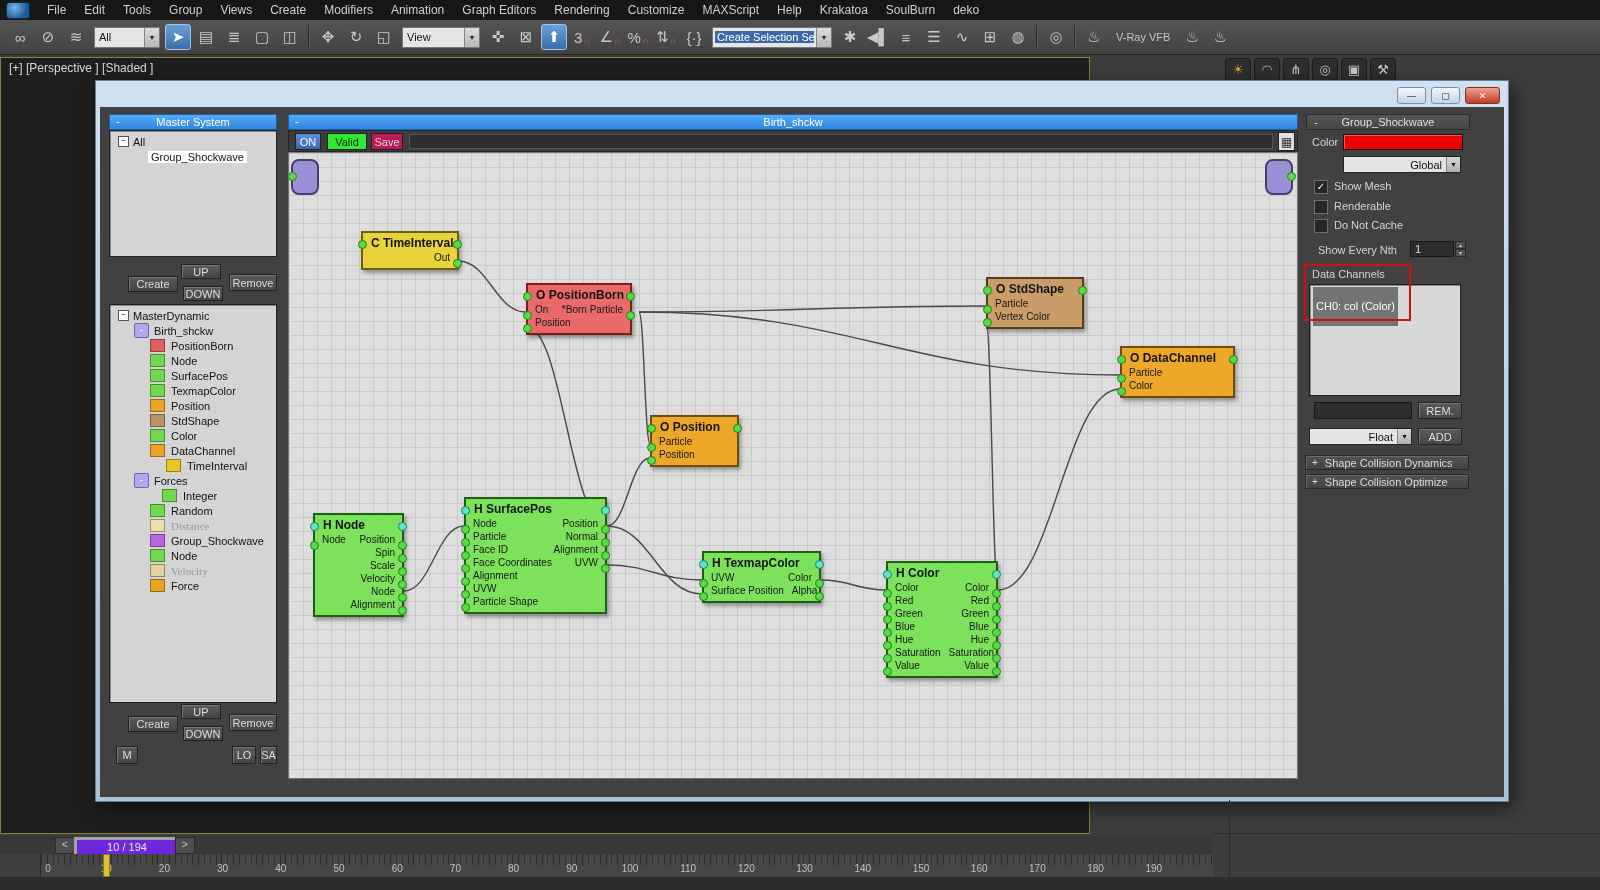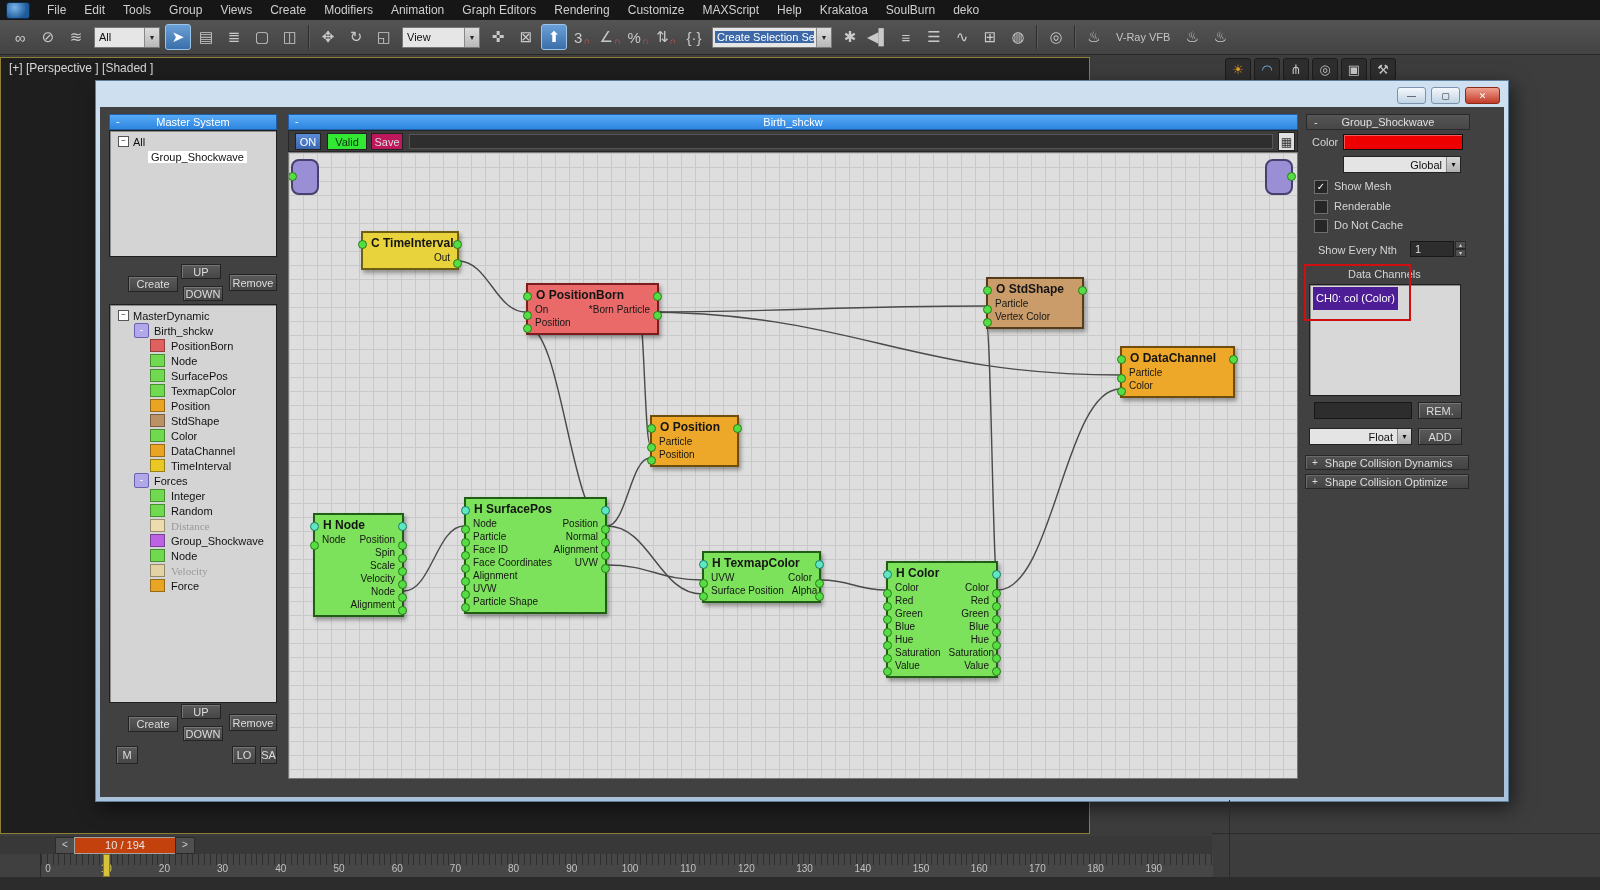--- a/index.html
+++ b/index.html
@@ -64,25 +64,25 @@
   .ldd{position:absolute;background:#e4e4e4;border:1px solid #222;display:flex;align-items:center;font-size:11px;color:#111;box-sizing:border-box;}
   .ldd .lbl{padding:0 4px;flex:1;text-align:right;}
   .ldd .arrow{width:13px;align-self:stretch;background:linear-gradient(#d8d8d8,#b0b0b0);border-left:1px solid #888;font-size:8px;display:flex;align-items:center;justify-content:center;}
   .cbox{position:absolute;width:12px;height:12px;background:#262626;border:1px solid #6e6e6e;color:#fff;font-size:10px;line-height:11px;text-align:center;}
   .darkfield{position:absolute;background:#2d2d2d;border:1px solid #181818;color:#ddd;font-size:11px;display:flex;align-items:center;padding:0 4px;box-sizing:border-box;}
   .spinner{position:absolute;width:11px;display:flex;flex-direction:column;}
   .spinner div{flex:1;background:#505050;border:1px solid #2a2a2a;color:#ccc;font-size:6px;line-height:6px;text-align:center;}
   .rollbar{position:absolute;height:15px;background:linear-gradient(#525252,#434343);border:1px solid #272727;box-shadow:inset 1px 1px 0 #6a6a6a;color:#ddd;font-size:11px;display:flex;align-items:center;box-sizing:border-box;}
   .rollbar .plus{margin:0 7px 0 6px;font-size:10px;}
   #redbox{position:absolute;border:2px solid #d01010;z-index:9;pointer-events:none;}
-  .chansel{position:absolute;background:#4c1d95;color:#fff;font-size:11px;padding:4px 3px;line-height:15px;}
+  .chansel{position:absolute;background:#737373;color:#fff;font-size:11px;padding:12px 3px;line-height:15px;}
   
   #navrow{position:absolute;left:0;top:836px;width:1212px;height:18px;background:#383838;z-index:2;}
   .navbtn{position:absolute;width:18px;height:15px;background:#4f4f4f;border:1px solid #2b2b2b;color:#ccc;font-size:10px;text-align:center;line-height:14px;}
-  #navfield{position:absolute;left:74px;top:1px;width:100px;height:15px;background:#c2410c;border:1px solid #a3a3a3;color:#e6e6e6;font-size:11px;text-align:center;line-height:15px;}
+  #navfield{position:absolute;left:74px;top:1px;width:100px;height:15px;background:#6d28d9;border:3px solid #a3a3a3;color:#e6e6e6;font-size:11px;text-align:center;line-height:15px;}
   #rulerrow{position:absolute;left:0;top:854px;width:1212px;height:23px;background:#404040;z-index:2;}
   #ruler{position:absolute;left:40px;top:0;width:1172px;height:23px;background:#464646;border-left:1px solid #2a2a2a;}
   #ruler .ticks{position:absolute;left:0;top:0;width:100%;height:11px;background:repeating-linear-gradient(90deg,#2e2e2e 0 1px,transparent 1px 5.82px);}
   .rlabel{position:absolute;top:9px;transform:translateX(-50%);font-size:10px;color:#c2c2c2;}
   #playhead{position:absolute;width:7px;height:23px;background:#d8c23c;border:1px solid #8a7a18;box-sizing:border-box;z-index:3;}
   #trackicon{position:absolute;left:18px;top:856px;width:30px;height:18px;background:#4a4a4a;border:1px solid #2a2a2a;color:#ccc;font-size:11px;display:flex;align-items:center;justify-content:center;z-index:2;}
   #bottombar{position:absolute;left:0;top:877px;width:1600px;height:13px;background:#2c2c2c;z-index:2;}
   #br-panel{position:absolute;left:1212px;top:833px;width:388px;height:44px;background:#3d3d3d;z-index:2;border-top:1px solid #2e2e2e;}
   #br-divider{position:absolute;left:1229px;top:800px;width:1px;height:90px;background:#2a2a2a;z-index:6;}
 </style>
@@ -295,29 +295,29 @@
           <span>StdShape</span>
         </div>
         <div class="tree-row" style="padding-left: 40px;">
           <span class="swatch" style="background: rgb(112, 217, 79);"></span>
           <span>Color</span>
         </div>
         <div class="tree-row" style="padding-left: 40px;">
           <span class="swatch" style="background: rgb(233, 164, 36);"></span>
           <span>DataChannel</span>
         </div>
-        <div class="tree-row" style="padding-left: 40px; text-align: right;">
+        <div class="tree-row" style="padding-left: 56px; text-align: right;">
           <span class="swatch" style="background: rgb(233, 199, 36);"></span>
           <span>TimeInterval</span>
         </div>
         <div class="tree-row" style="padding-left: 24px;">
           <span class="grp-icon">-</span>
           <span>Forces</span>
         </div>
-        <div class="tree-row" style="padding-left: 40px;">
+        <div class="tree-row" style="padding-left: 52px;">
           <span class="swatch" style="background: rgb(112, 217, 79);"></span>
           <span>Integer</span>
         </div>
         <div class="tree-row" style="padding-left: 40px;">
           <span class="swatch" style="background: rgb(112, 217, 79);"></span>
           <span>Random</span>
         </div>
         <div class="tree-row" style="padding-left: 40px;">
           <span class="swatch" style="background: rgb(236, 220, 174);"></span>
           <span class="dim">Distance</span>
@@ -382,21 +382,21 @@
         <div class="tpnode" style="left: 72px; top: 78px; width: 98px; background: rgb(232, 211, 60); border-color: rgb(110, 96, 18); padding-bottom: 4px;">
           <div class="tptitle">C TimeInterval</div>
           <span class="dot" style="left: -5px; top: 7px;"></span>
           <span class="dot" style="right: -5px; top: 7px;"></span>
           <div class="tprow">
             <span></span>
             <span class="r">Out</span>
           </div>
           <span class="dot" style="right: -5px; top: 26px;"></span>
         </div>
-        <div class="tpnode" style="left: 237px; top: 130px; width: 133px; background: rgb(234, 106, 106); border-color: rgb(124, 29, 29); padding-bottom: 4px;">
+        <div class="tpnode" style="left: 237px; top: 130px; width: 106px; background: rgb(234, 106, 106); border-color: rgb(124, 29, 29); padding-bottom: 4px;">
           <div class="tptitle">O PositionBorn</div>
           <span class="dot" style="left: -5px; top: 7px;"></span>
           <span class="dot" style="right: -5px; top: 7px;"></span>
           <div class="tprow">
             <span>On</span>
             <span class="r">*Born Particle</span>
           </div>
           <span class="dot" style="left: -5px; top: 26px;"></span>
           <span class="dot" style="right: -5px; top: 26px;"></span>
           <div class="tprow">
@@ -613,21 +613,21 @@
         <div class="rp-text" style="left: 1234px; top: 92.5px;">Renderable</div>
         <div class="cbox" style="left: 1214px; top: 112px;"></div>
         <div class="rp-text" style="left: 1234px; top: 112px;">Do Not Cache</div>
       </div>
     <div class="rp-text" style="left:1218px;top:137px;">Show Every Nth</div>
     <div class="darkfield" style="left:1310px;top:134px;width:44px;height:16px;">1</div>
     <div class="spinner" style="left:1355px;top:134px;height:16px;">
       <div>▴</div>
       <div>▾</div>
     </div>
-    <div class="rp-text" style="left:1212px;top:161px;margin-left:36px;">Data Channels</div>
+    <div class="rp-text" style="left:1212px;top:161px;">Data Channels</div>
     <div class="listbox" style="left:1209px;top:177px;width:152px;height:112px;background:#d8d8d8;">
       <span class="chansel" style="left:3px;top:2px;">CH0: col (Color)</span>
     </div>
     <div id="redbox" style="left:1204px;top:157px;width:103px;height:53px;"></div>
     <div class="darkfield" style="left:1214px;top:295px;width:98px;height:17px;"></div>
     <div class="pbtn" style="left:1318px;top:295px;width:44px;height:17px;">REM.</div>
     <div class="ldd" style="left:1209px;top:321px;width:103px;height:17px;">
       <span class="lbl">Float</span>
       <span class="arrow">▾</span>
     </div>

